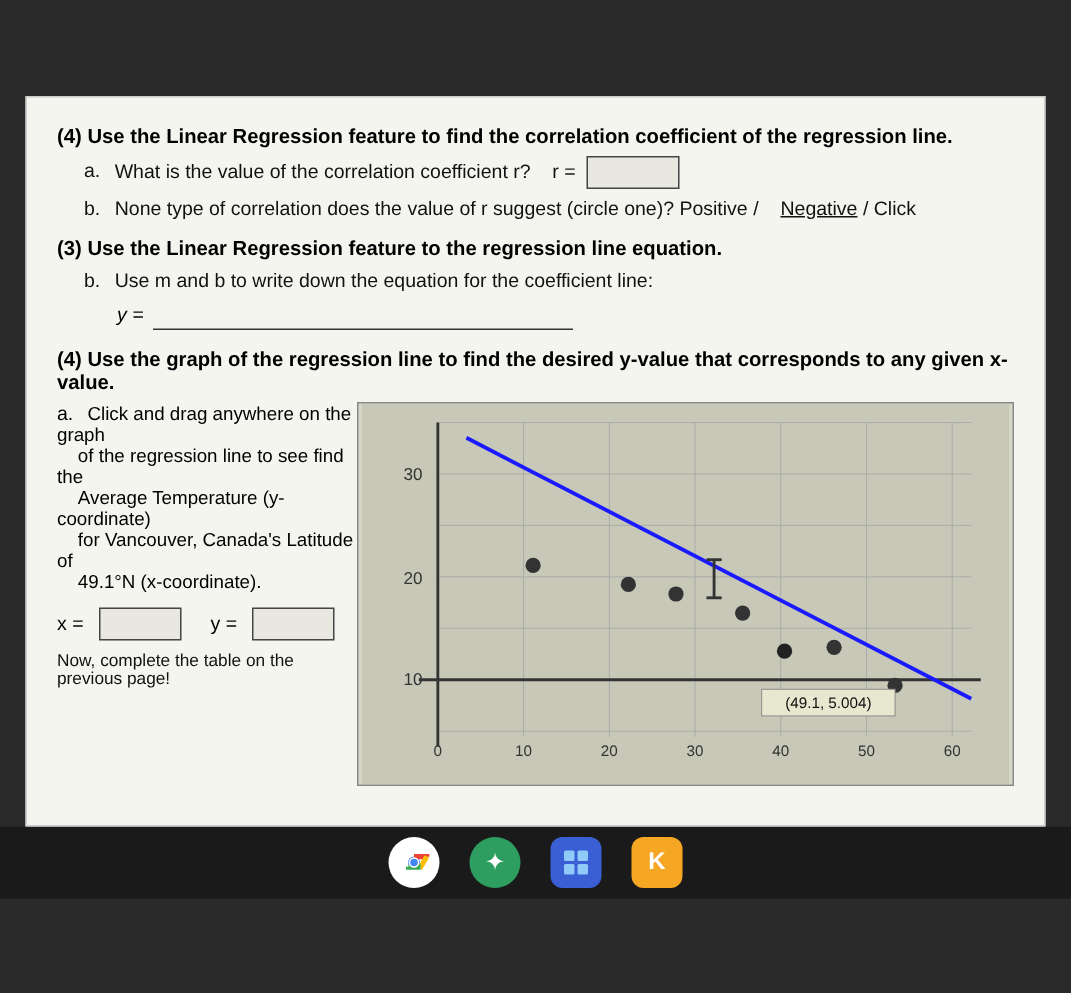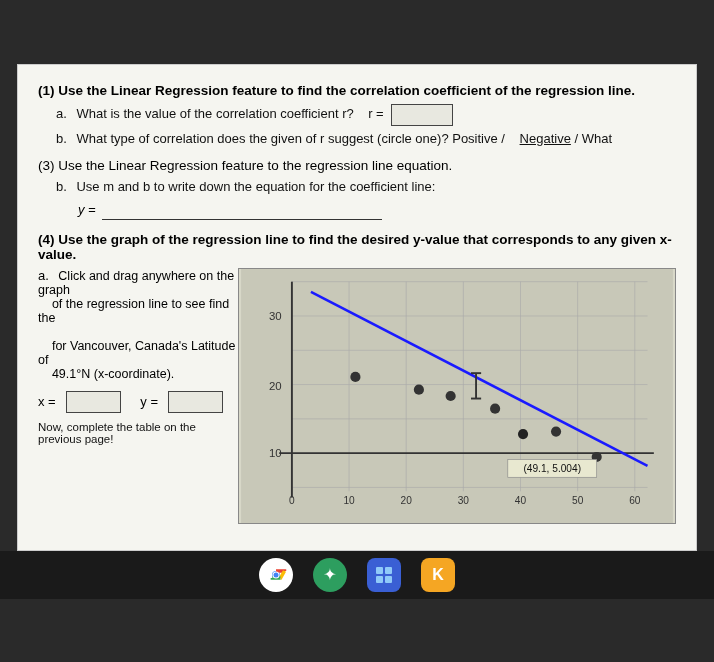--- a/index.html
+++ b/index.html
@@ -23,21 +23,21 @@
     .section {
       margin-bottom: 12px;
     }
     .section-title {
       font-weight: bold;
       font-size: 13.5px;
       margin-bottom: 6px;
       color: #000;
     }
     .section-title span {
-      font-weight: normal;
+      font-weight: bold;
       margin-top: 21px;
     }
     .sub-item {
       margin-left: 18px;
       margin-bottom: 5px;
       font-size: 13px;
       color: #111;
     }
     .sub-item-alpha {
       font-size: 13px;
@@ -154,33 +154,33 @@
     svg text {
       font-family: Arial, sans-serif;
     }
   </style>
 </head>
 <body>
 
 <div class="page-wrapper">
 
   <div class="section">
-    <div class="section-title">(1) Use the Linear Regression feature to find the correlation coefficient of the regression line.</div>
+    <div class="section-title">(4) Use the Linear Regression feature to find the correlation coefficient of the regression line.</div>
     <div class="sub-item">
       <span class="sub-item-alpha">a.</span>
       <span>What is the value of the correlation coefficient r?</span>
       &nbsp;&nbsp;
       <span>r =</span>
       <span class="inline-box"></span>
     </div>
     <div class="sub-item">
       <span class="sub-item-alpha">b.</span>
-      <span>What type of correlation does the given of r suggest (circle one)? Positive / </span>
+      <span>None type of correlation does the value of r suggest (circle one)? Positive / </span>
       <span class="correlation-circle">Negative</span>
-      <span> / What</span>
+      <span> / Click</span>
     </div>
   </div>
 
   <div class="section">
     <div class="section-title">
       <span>(3) Use the Linear Regression feature to the regression line equation.</span>
     </div>
     <div class="sub-item">
       <span class="sub-item-alpha">b.</span>
       <span>Use m and b to write down the equation for the coefficient line:</span>
@@ -191,21 +191,21 @@
     </div>
   </div>
 
   <div class="section">
     <div class="section-title">(4) Use the graph of the regression line to find the desired y-value that corresponds to any given x-value.</div>
     <div class="section4-content">
       <div class="section4-text">
         <span class="sub-item-alpha">a.</span>
         <span>Click and drag anywhere on the graph</span><br>
         &nbsp;&nbsp;&nbsp;&nbsp;<span>of the regression line to see find the</span><br>
-        &nbsp;&nbsp;&nbsp;&nbsp;<br>
+        &nbsp;&nbsp;&nbsp;&nbsp;<span>Average Temperature (y-coordinate)</span><br>
         &nbsp;&nbsp;&nbsp;&nbsp;<span>for Vancouver, Canada's Latitude of</span><br>
         &nbsp;&nbsp;&nbsp;&nbsp;<span>49.1°N (x-coordinate).</span>
         <div class="xy-inputs">
           <span>x =</span>
           <span class="inline-box-small"></span>
           &nbsp;
           <span>y =</span>
           <span class="inline-box-small"></span>
         </div>
         <div class="note-text">Now, complete the table on the previous page!</div>

